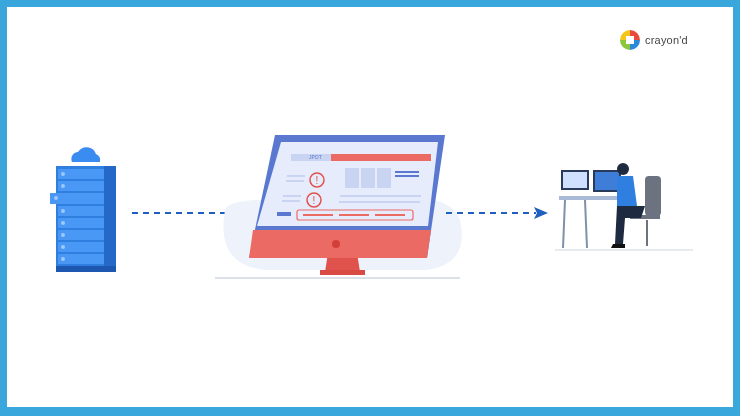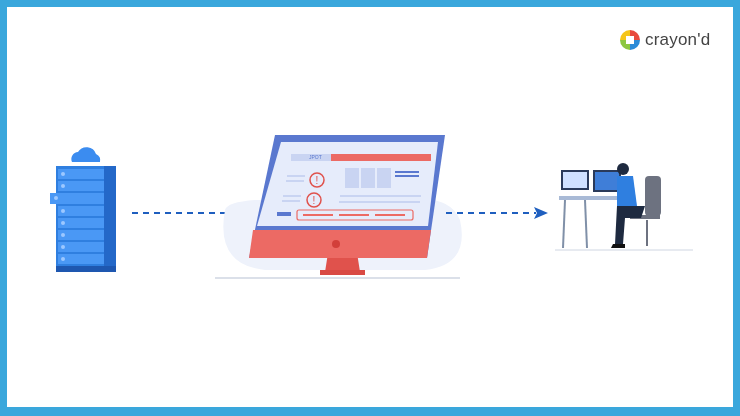--- a/index.html
+++ b/index.html
@@ -1,19 +1,19 @@
 <!DOCTYPE html>
 <html><head>
 <meta charset="utf-8">
 <style>
   html,body{margin:0;padding:0;}
   body{width:740px;height:416px;overflow:hidden;background:#3aa7dc;font-family:"Liberation Sans",sans-serif;position:relative;}
   .frame{position:absolute;left:7px;top:7px;width:726px;height:400px;background:#ffffff;}
   .logo{position:absolute;left:620px;top:30px;display:flex;align-items:center;gap:5px;}
-  .logo-text{font-size:17px;color:#444;letter-spacing:0.2px;}
+  .logo-text{font-size:11px;color:#444;letter-spacing:0.2px;}
   .abs{position:absolute;}
 </style>
 </head>
 <body>
 
 <div class="frame"></div>
 
 <div class="logo">
   <svg width="20" height="20" viewBox="0 0 20 20">
     <path d="M10 0 A10 10 0 0 1 20 10 L10 10 Z" fill="#e84a3c"></path>

